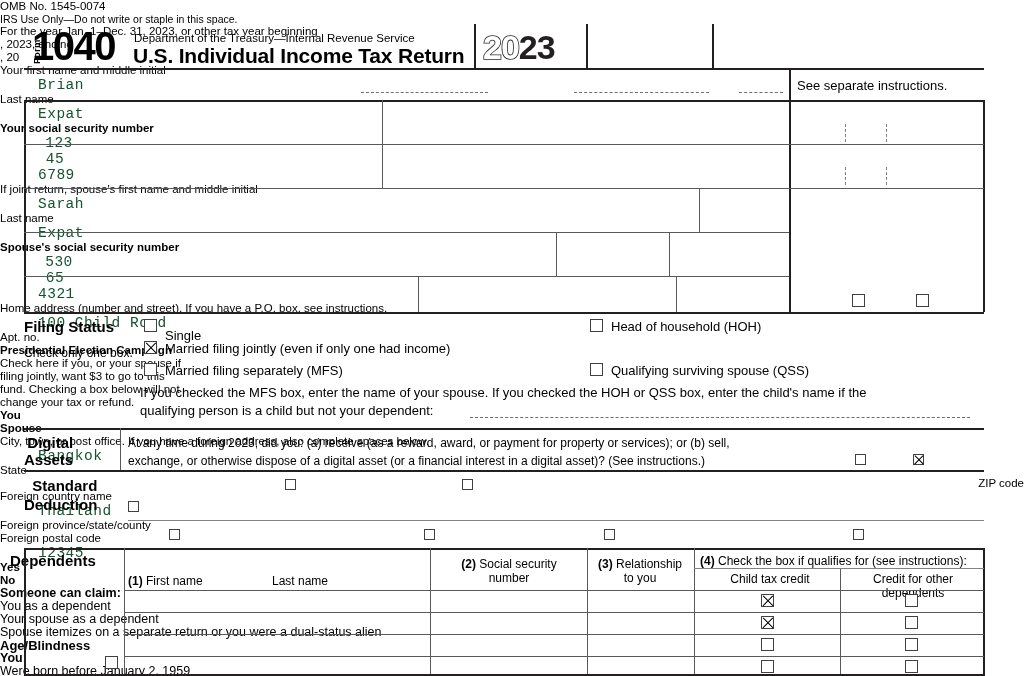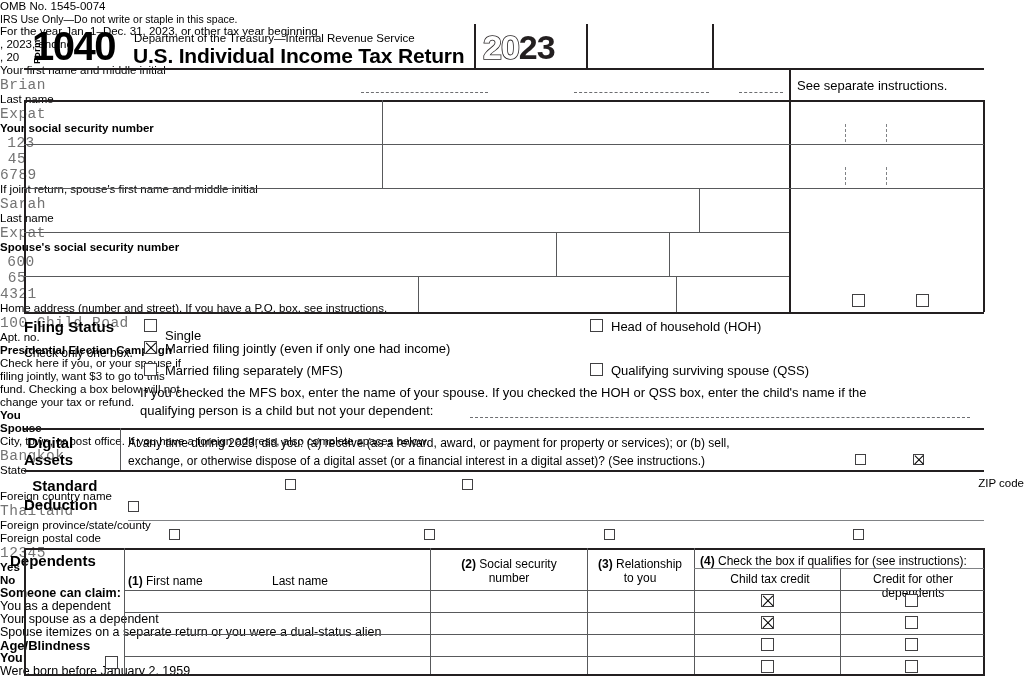--- a/index.html
+++ b/index.html
@@ -18,23 +18,24 @@
   .hl{position:absolute;background:#58595b;height:1px;}
   .hl.thick{height:2px;background:#231f20;}
   .hl.thin{height:1px;background:#808285;}
   .vl{position:absolute;background:#58595b;width:1px;}
   .vl.thick{width:2px;background:#231f20;}
   .cap{font-size:11.5px;line-height:13px;color:#000;}
   .capb{font-size:11.5px;line-height:13px;font-weight:bold;color:#000;}
   .val{
     font-family:"Liberation Mono","DejaVu Sans Mono",monospace;
     font-size:14.5px;
-    color:#737373;
+    color:#14532d;
     letter-spacing:.5px;
     white-space:nowrap;
+    padding-left:38px;
   }
   .sect{font-size:15px;font-weight:bold;line-height:17px;text-align:right;}
   
   .cb{
     position:absolute;
     width:13px;height:13px;
     border:1.3px solid #414042;
     background:#fff;
     box-sizing:border-box;
   }
@@ -154,21 +155,21 @@
   <div class="hl" style="left:789px;top:144px;width:195px;"></div>
 
   <div class="cap" style="left:32px;top:150px;">If joint return, spouse's first name and middle initial</div>
   <div class="val" style="left:32px;top:170px;">Sarah</div>
   <div class="vl" style="left:382px;top:144px;height:44px;"></div>
   <div class="cap" style="left:390px;top:150px;">Last name</div>
   <div class="val" style="left:390px;top:170px;">Expat</div>
   <div class="hl" style="left:24px;top:188px;width:765px;"></div>
 
   <div class="capb" style="left:797px;top:150px;">Spouse's social security number</div>
-  <div class="val ctr" style="left:800px;top:170px;width:42px;">600</div>
+  <div class="val ctr" style="left:800px;top:170px;width:42px;">530</div>
   <div class="ssnsep" style="left:845px;top:167px;height:18px;"></div>
   <div class="val ctr" style="left:849px;top:170px;width:34px;">65</div>
   <div class="ssnsep" style="left:886px;top:167px;height:18px;"></div>
   <div class="val" style="left:894px;top:170px;">4321</div>
   <div class="hl" style="left:789px;top:188px;width:195px;"></div>
 
   <div class="cap" style="left:32px;top:194px;">Home address (number and street). If you have a P.O. box, see instructions.</div>
   <div class="val" style="left:32px;top:214px;">100 Child Road</div>
   <div class="vl" style="left:699px;top:188px;height:44px;"></div>
   <div class="cap" style="left:707px;top:194px;">Apt. no.</div>

